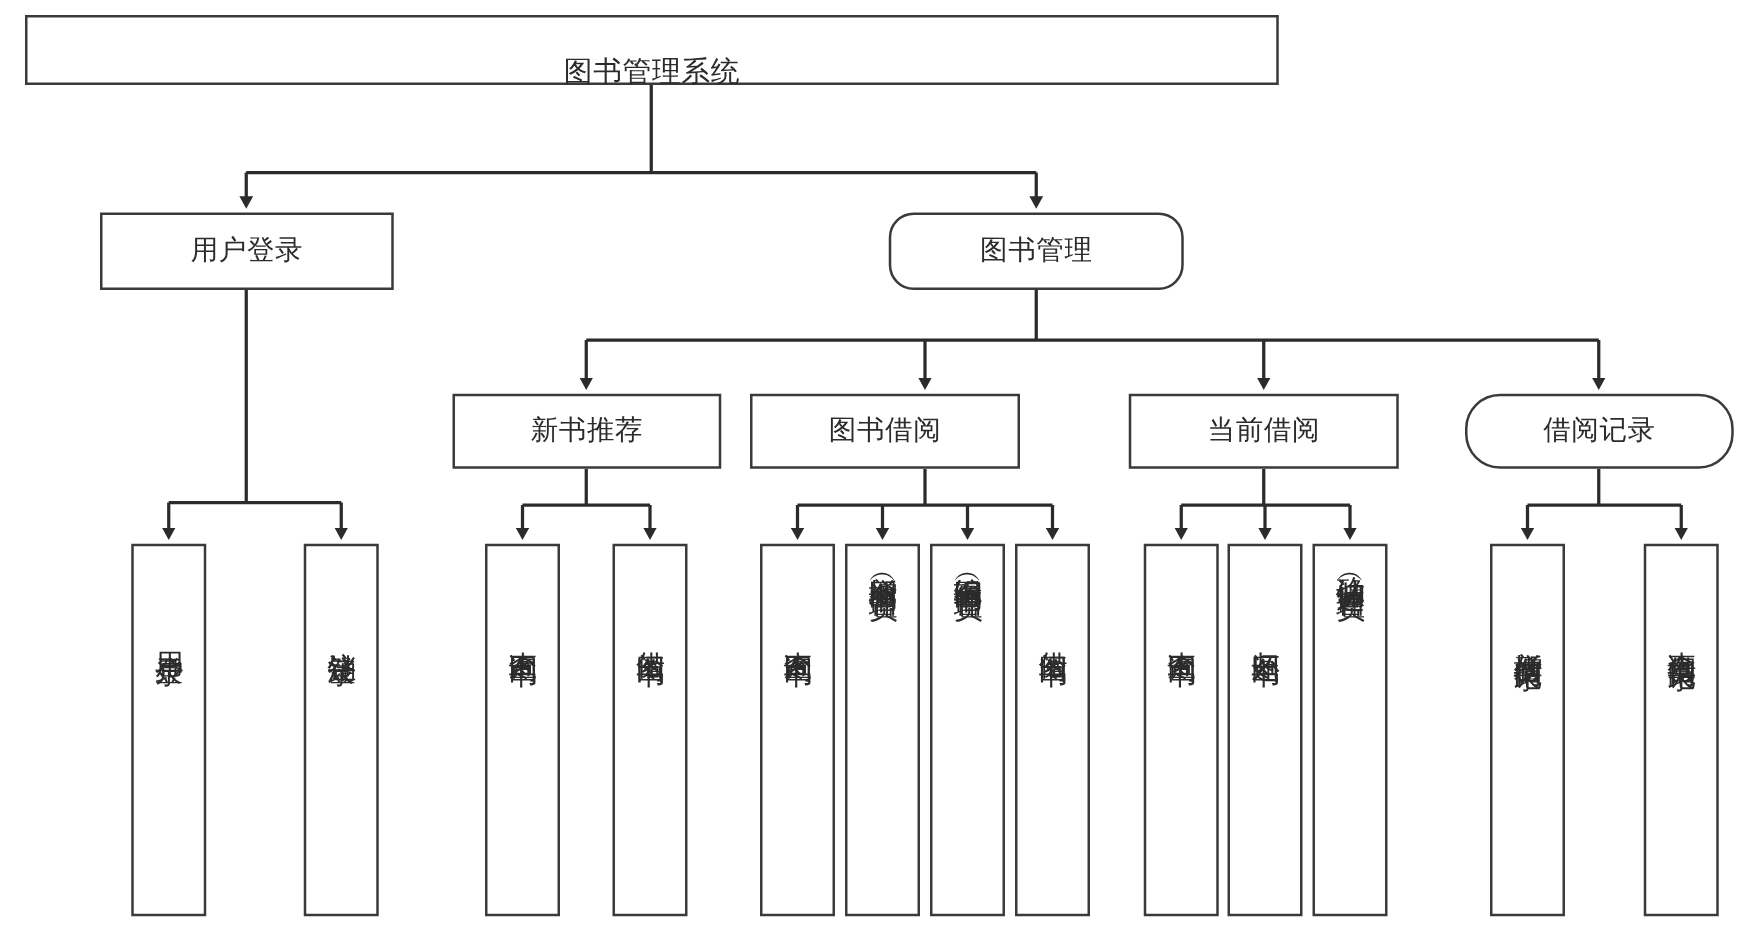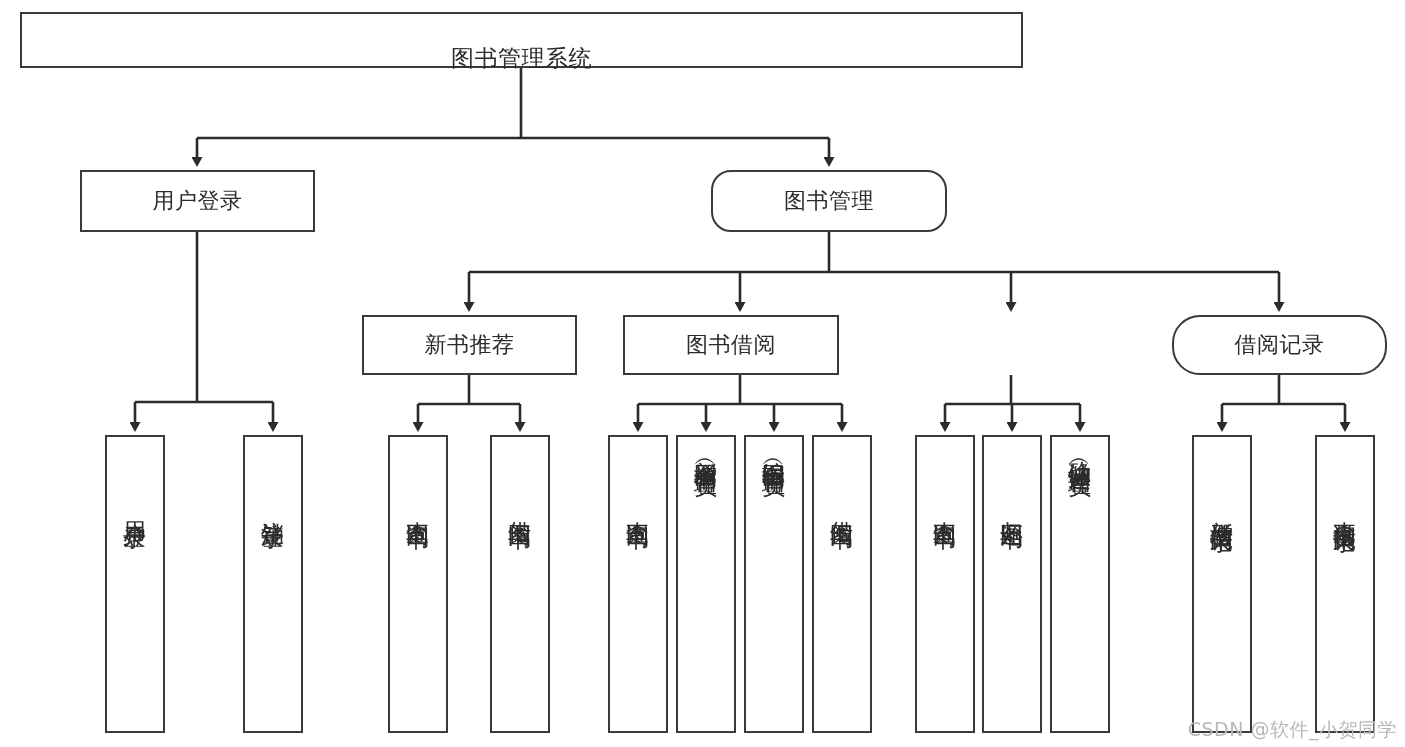--- a/index.html
+++ b/index.html
@@ -142,22 +142,25 @@
   <div class="node horiz" style="left:80px; top:170px; width:235px; height:62px;">
     <span class="label">用户登录</span>
   </div>
   <div class="node horiz" style="left:711px; top:170px; width:236px; height:62px;border-radius:20px;">
     <span class="label">图书管理</span>
   </div>
 
   <div class="node horiz" style="left:362px; top:315px; width:215px; height:60px;">
     <span class="label">新书推荐</span>
   </div>
-  <div class="node horiz" style="left:623px; top:315px; width:216px; height:60px;">
+  <div class="node horiz" style="left:600px; top:315px; width:216px; height:60px;">
     <span class="label">图书借阅</span>
+  </div>
+  <div class="node horiz" style="left:903px; top:315px; width:216px; height:60px;">
+    <span class="label">当前借阅</span>
   </div>
   <div class="node horiz" style="left:1172px; top:315px; width:215px; height:60px;border-radius:28px;">
     <span class="label">借阅记录</span>
   </div>
 
   <div class="node vert mid" style="left:105px; top:435px; width:60px; height:298px;">
     <span class="label">用户登录</span>
   </div>
   <div class="node vert mid" style="left:243px; top:435px; width:60px; height:298px;">
     <span class="label">注销登录</span>
@@ -193,15 +196,14 @@
     <span class="label">确认归还（管理员）</span>
   </div>
 
   <div class="node vert mid" style="left:1192px; top:435px; width:60px; height:298px;">
     <span class="label">新增借阅记录</span>
   </div>
   <div class="node vert mid" style="left:1315px; top:435px; width:60px; height:298px;">
     <span class="label">查询借阅记录</span>
   </div>
 
-  <div class="watermark">CSDN @软件_小贺同学</div>
 
 </div>
 
 </body></html>

